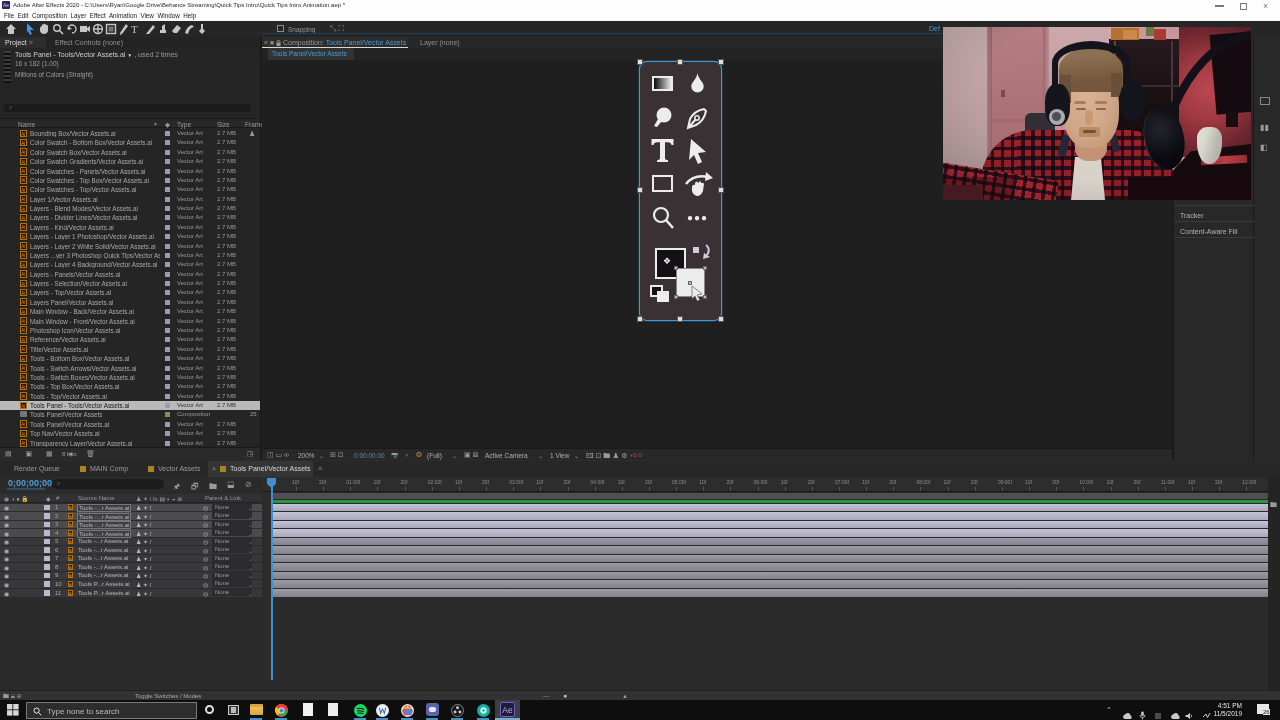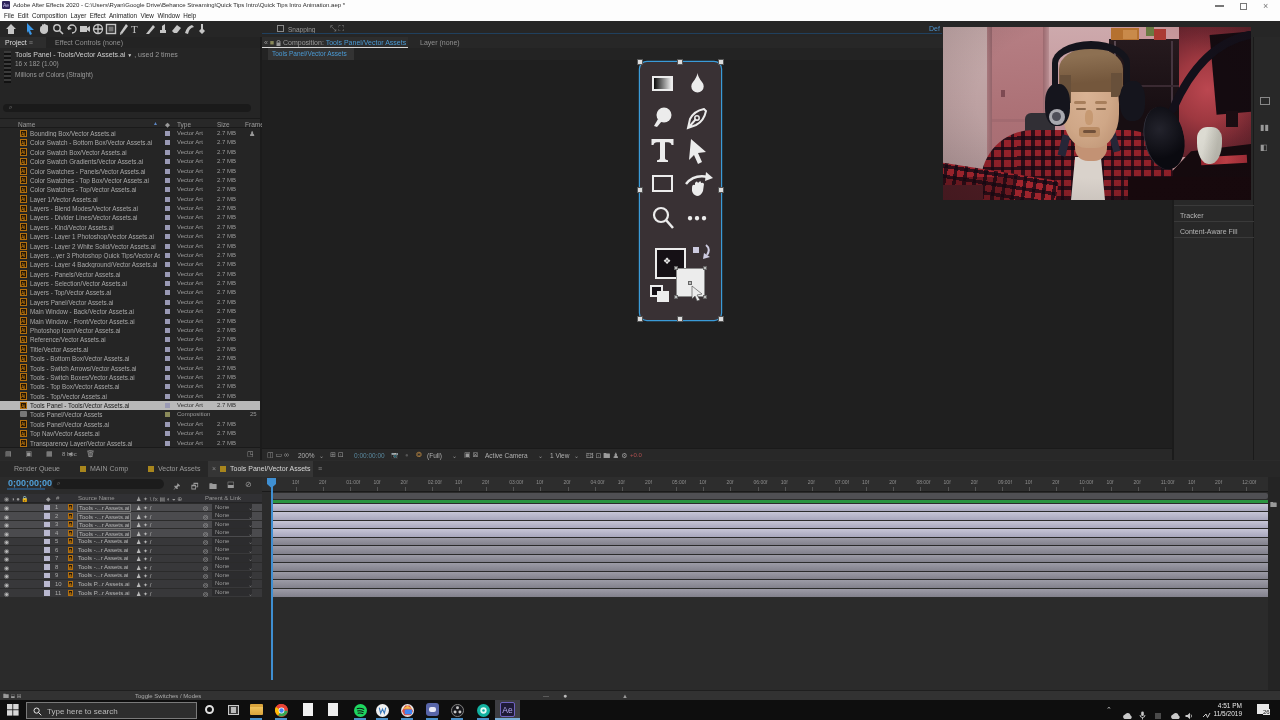--- a/index.html
+++ b/index.html
@@ -766,21 +766,21 @@
       <rect x="0" y="0" width="5.4" height="5.4" fill="#d8d8d8"></rect>
       <rect x="6.2" y="0" width="5.4" height="5.4" fill="#d8d8d8"></rect>
       <rect x="0" y="6.2" width="5.4" height="5.4" fill="#d8d8d8"></rect>
       <rect x="6.2" y="6.2" width="5.4" height="5.4" fill="#d8d8d8"></rect>
     </svg>
 <div class="abs" style="left:26px;top:701.5px;width:171px;height:17px;background:#2d2d2d;border:1px solid #7a7a7a;">
       <svg class="abs" style="left:6px;top:4px;" width="9" height="9" viewBox="0 0 9 9">
         <circle cx="3.6" cy="3.6" r="2.6" fill="none" stroke="#e8e8e8" stroke-width="1"></circle>
         <path d="M5.6 5.6 L8.3 8.3" stroke="#e8e8e8" stroke-width="1"></path>
       </svg>
-      <span class="abs" style="left:20px;top:4px;font-size:8px;color:#b9b9b9;">Type here to search</span>
+      <span class="abs" style="left:20px;top:4px;font-size:8px;color:#b9b9b9;">Type none to search</span>
     </div>
 <div class="abs" style="left:205px;top:705px;width:9px;height:9px;border:2px solid #e0e0e0;border-radius:50%;"></div>
 <div class="abs" style="left:228px;top:705px;width:11px;height:10px;border:1px solid #cacaca;background:#3a3a3a;"></div>
 <div class="abs" style="left:231px;top:707px;width:5px;height:6px;background:#bbb;"></div>
 <div class="abs" style="left:250px;top:704px;width:14px;height:14px;">
       <div style="width:13px;height:3px;background:#d9a43c;border-radius:1px 1px 0 0;"></div>
       <div style="width:13px;height:8px;background:linear-gradient(180deg,#f0c35c,#d9a43c);border-radius:0 0 1px 1px;"></div>
     </div>
 <div class="abs" style="left:250px;top:718px;width:12px;height:2px;background:#4a90c8;"></div>
 <div class="abs" style="left:275px;top:703px;width:14px;height:14px;"><svg width="13" height="13" viewBox="0 0 14 14">

